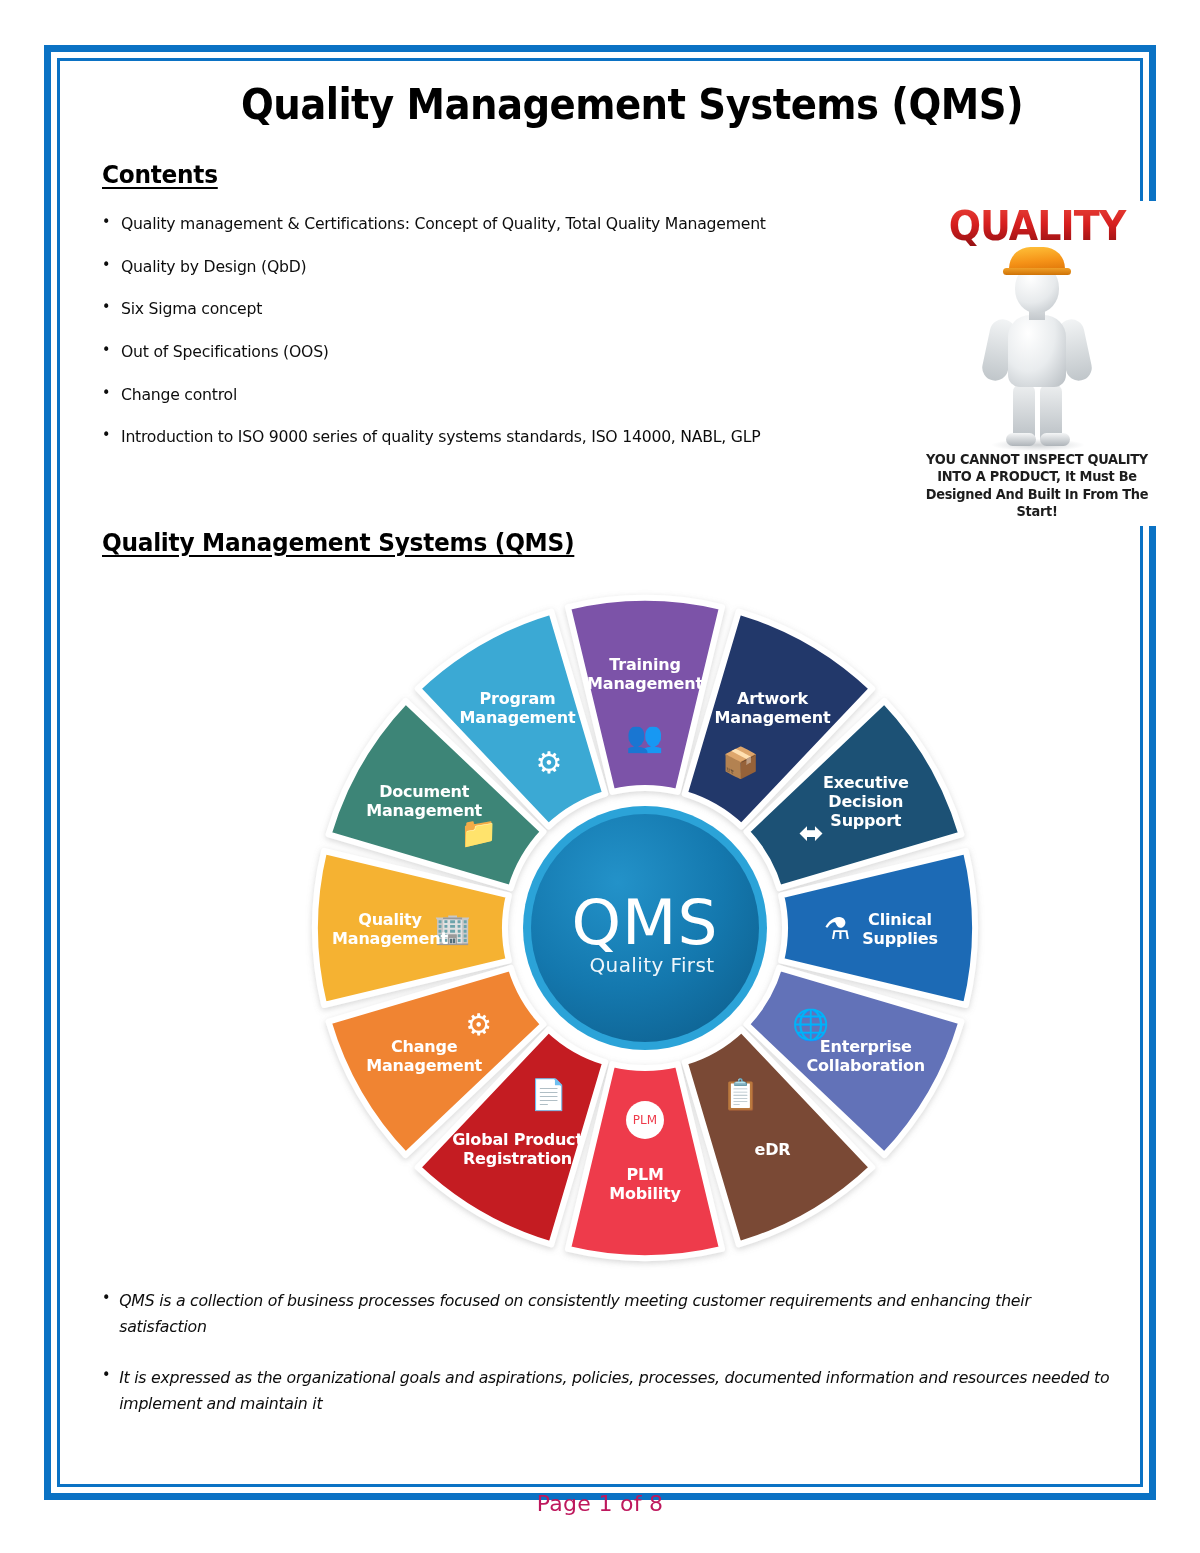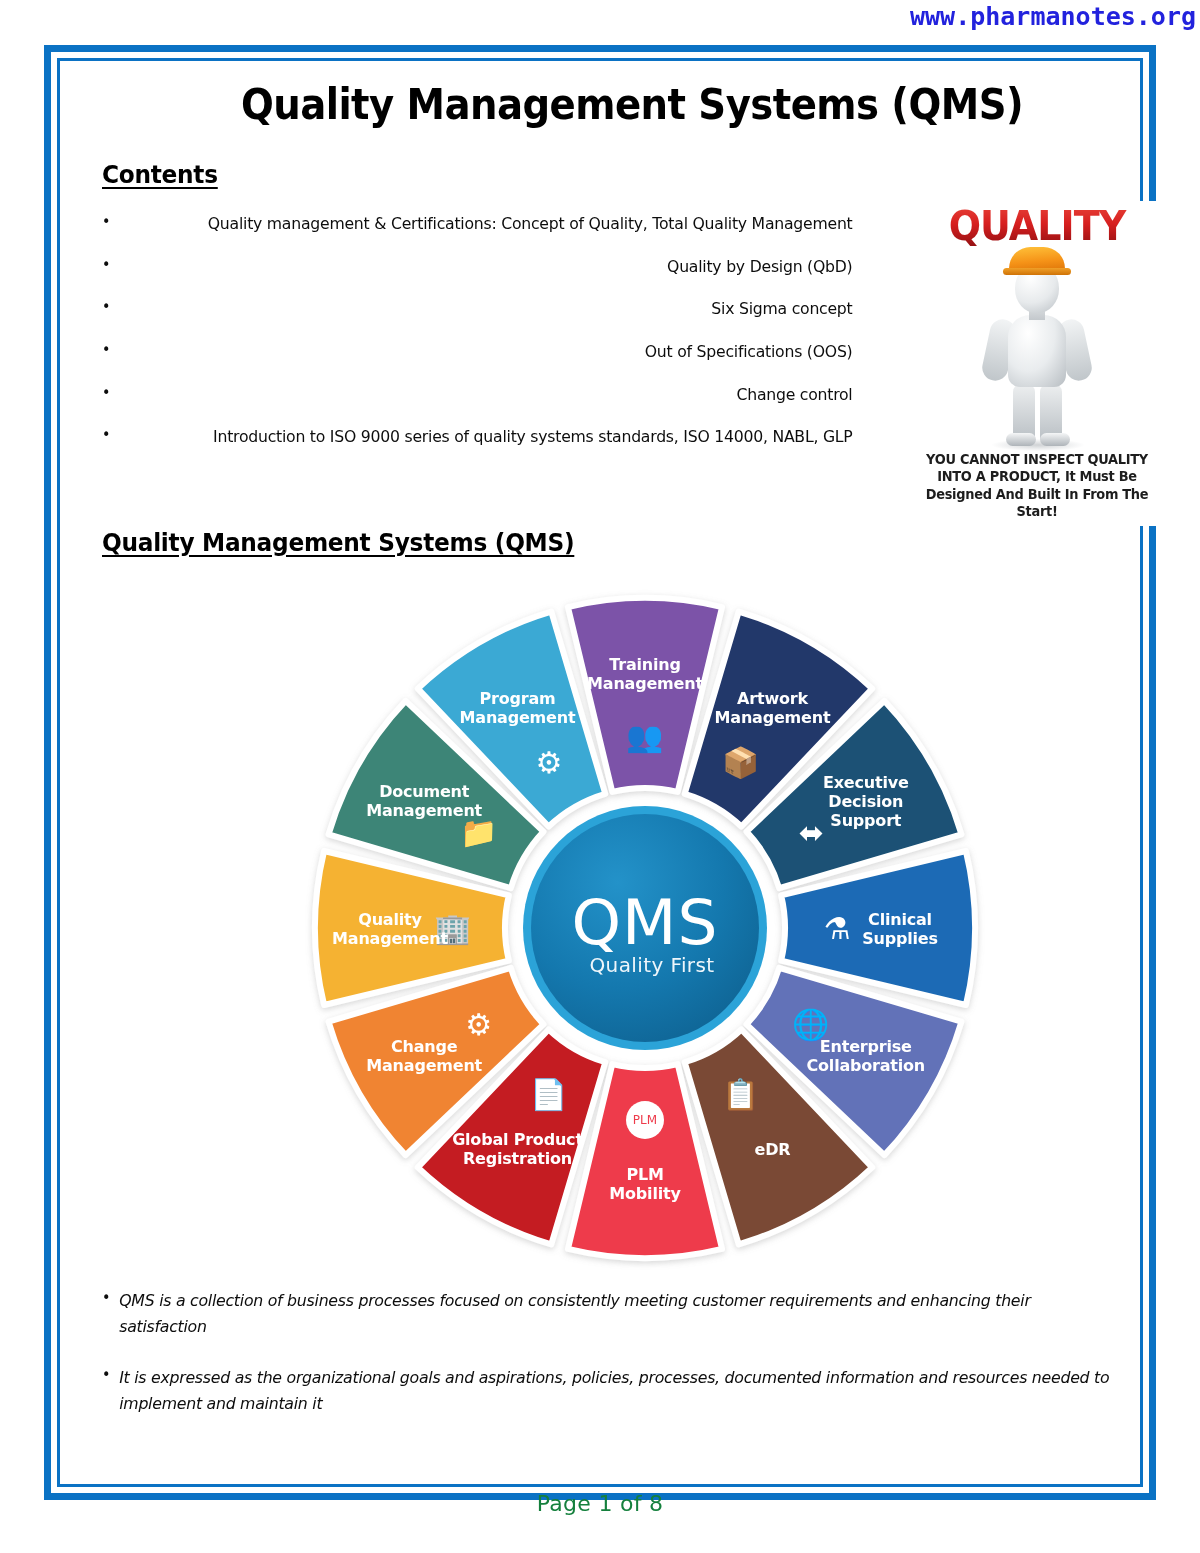--- a/index.html
+++ b/index.html
@@ -92,21 +92,20 @@
   }
   .heading-contents { left: 6px; top: 94px; }
   .heading-qms      { left: 6px; top: 462px; }
 
   
   .contents-list {
     position: absolute;
     left: 6px;
     top: 148px;
     width: 790px;
-    text-align: right;
   }
   .contents-list li {
     list-style: none;
     position: relative;
     padding-left: 20px;
     margin-bottom: 22px;
     font-family: "DejaVu Sans", sans-serif;
     font-size: 16.5px;
     font-weight: 400;
     color: #0d0d0d;
@@ -278,30 +277,29 @@
 
   
   .footer-page {
     position: absolute;
     left: 0;
     top: 1491px;
     width: 1200px;
     text-align: center;
     font-family: "DejaVu Sans", sans-serif;
     font-size: 22px;
-    color: #15803d;
+    color: #be185d;
     letter-spacing: 0.3px;
   }
 </style>
 </head>
 <body>
 
 <div id="page">
 
-  <div class="watermark">www.pharmanotes.org</div>
 
   <div class="page-border-outer"></div>
   <div class="page-border-inner"></div>
 
   <div class="content">
 
     <div class="doc-title">Quality Management Systems (QMS)</div>
 
     <div class="section-heading heading-contents">Contents</div>
 

